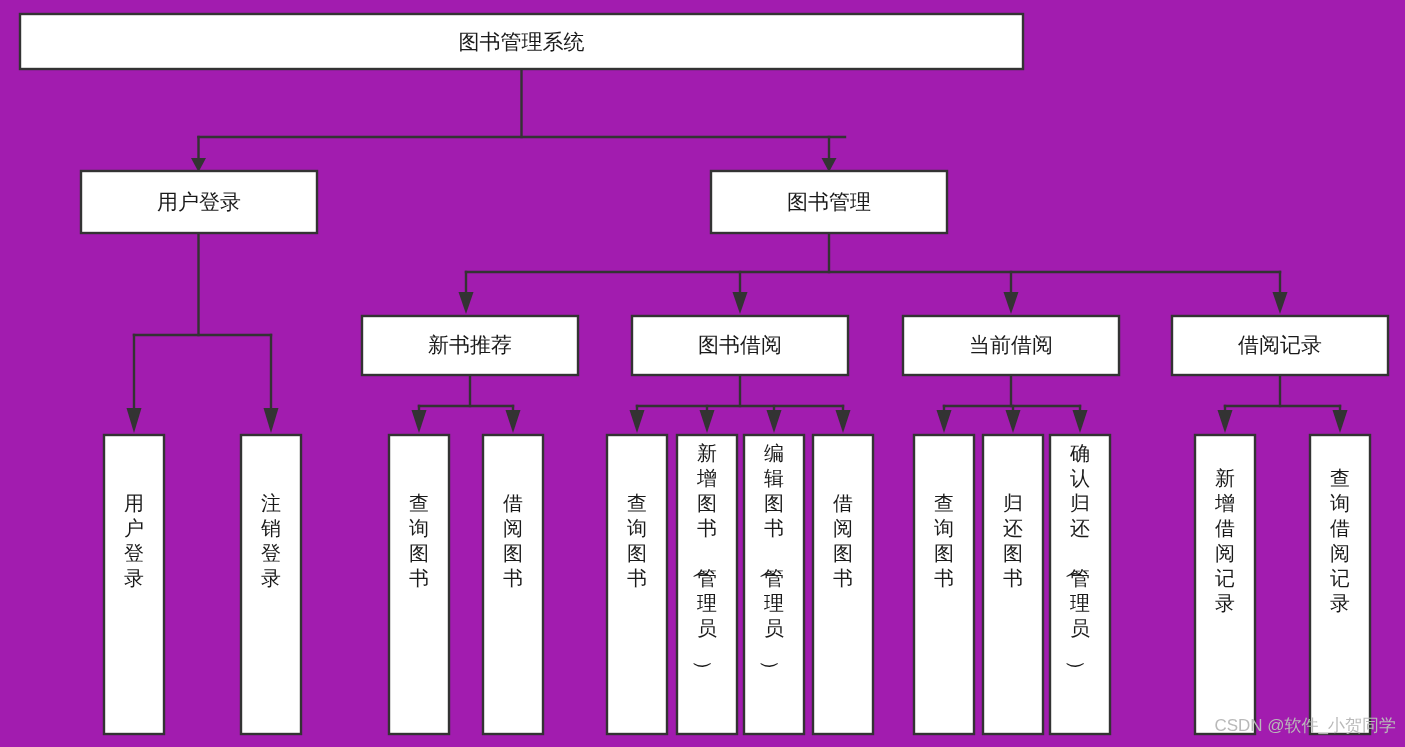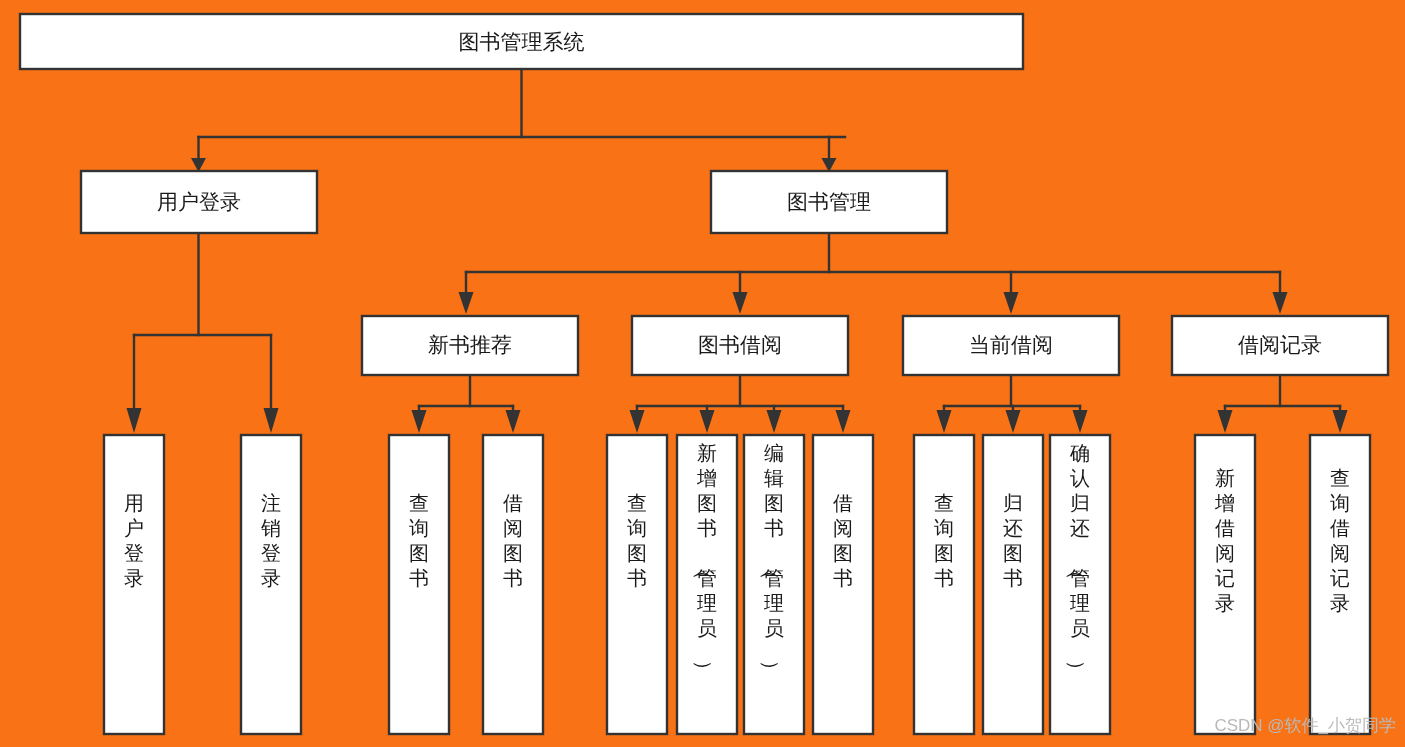--- a/index.html
+++ b/index.html
@@ -8,21 +8,21 @@
     padding: 0;
     background: #ffffff;
   }
   body {
     font-family: "Liberation Sans", "DejaVu Sans", sans-serif;
   }
   #diagram-root {
     position: relative;
     width: 1405px;
     height: 747px;
-    background: #f97316;
+    background: #a21caf;
     overflow: hidden;
   }
   svg.diagram-canvas {
     position: absolute;
     top: 0;
     left: 0;
     width: 1405px;
     height: 747px;
     display: block;
   }

